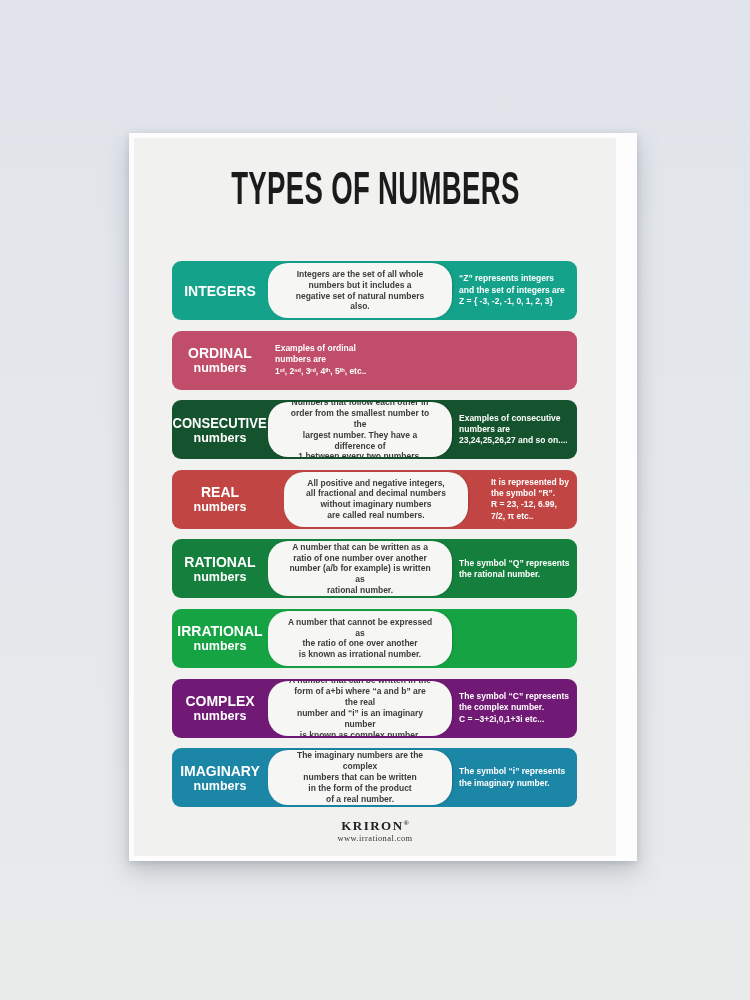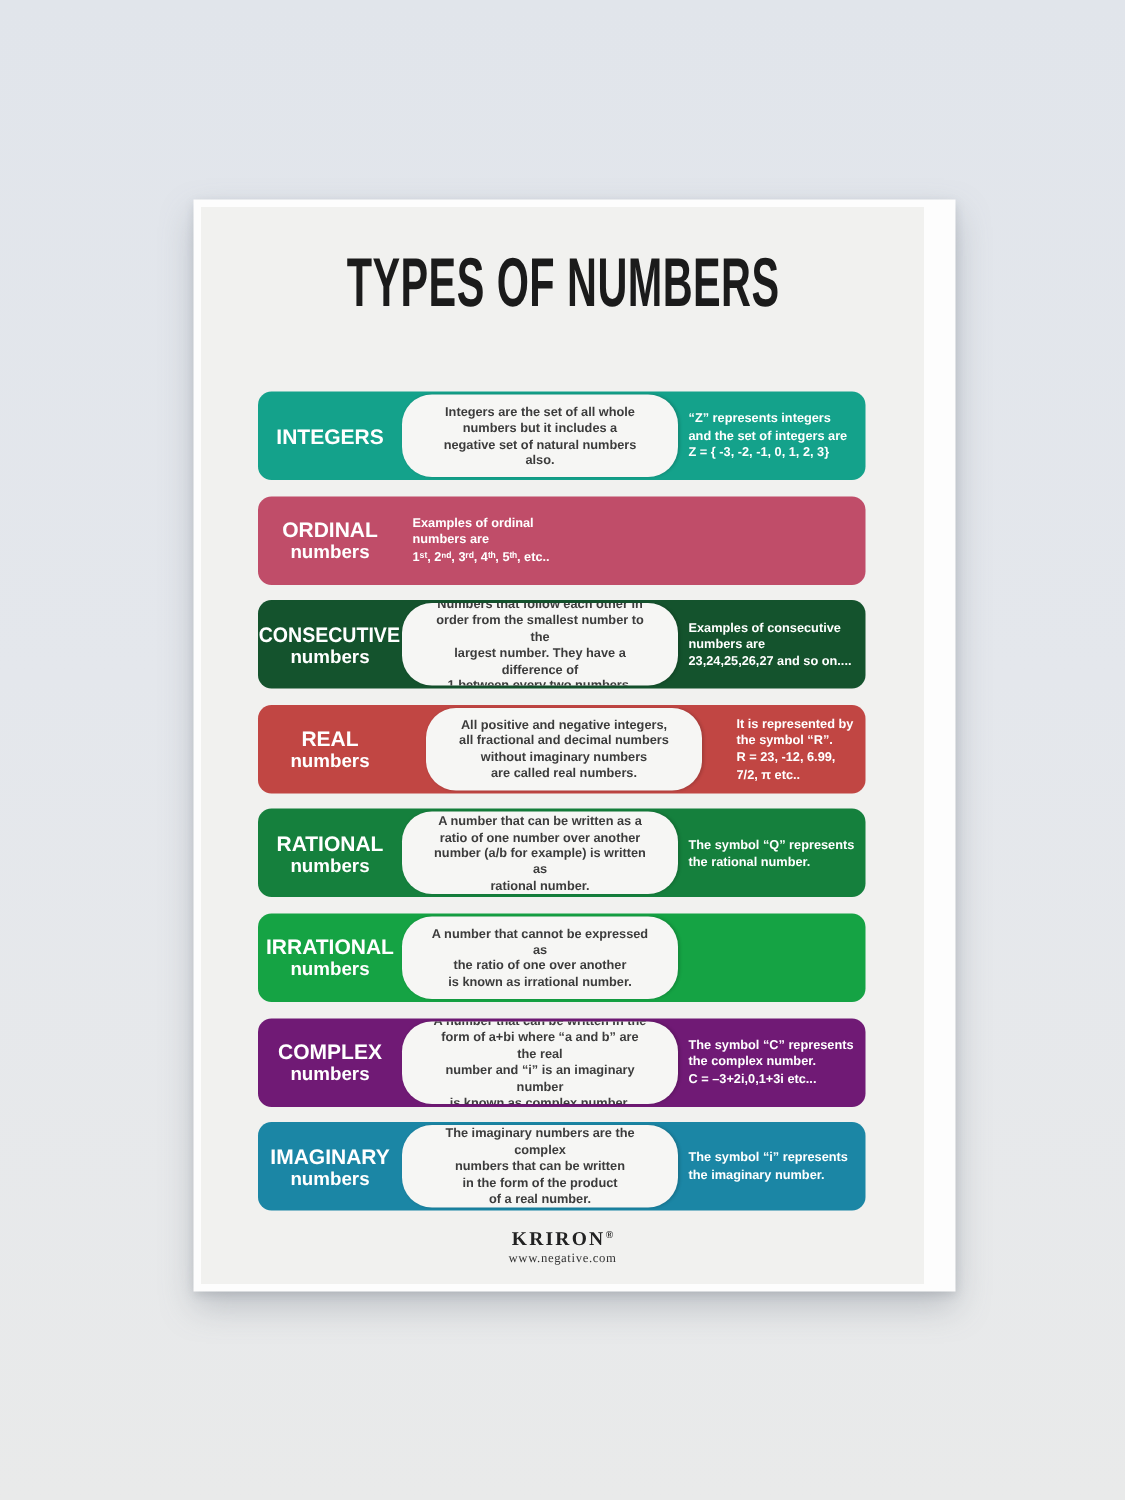--- a/index.html
+++ b/index.html
@@ -217,17 +217,17 @@
         <div class="note">
           <p class="note-text">The symbol “i” represents
 the imaginary number.</p>
         </div>
       </div>
 
     </div>
 
     <div class="footer">
       <div class="brand"><span>KRIRON</span><span class="reg">®</span></div>
-      <div class="website">www.negative.com</div>
+      <div class="website">www.irrational.com</div>
     </div>
 
   </div>
 </div>
 
 </body></html>

